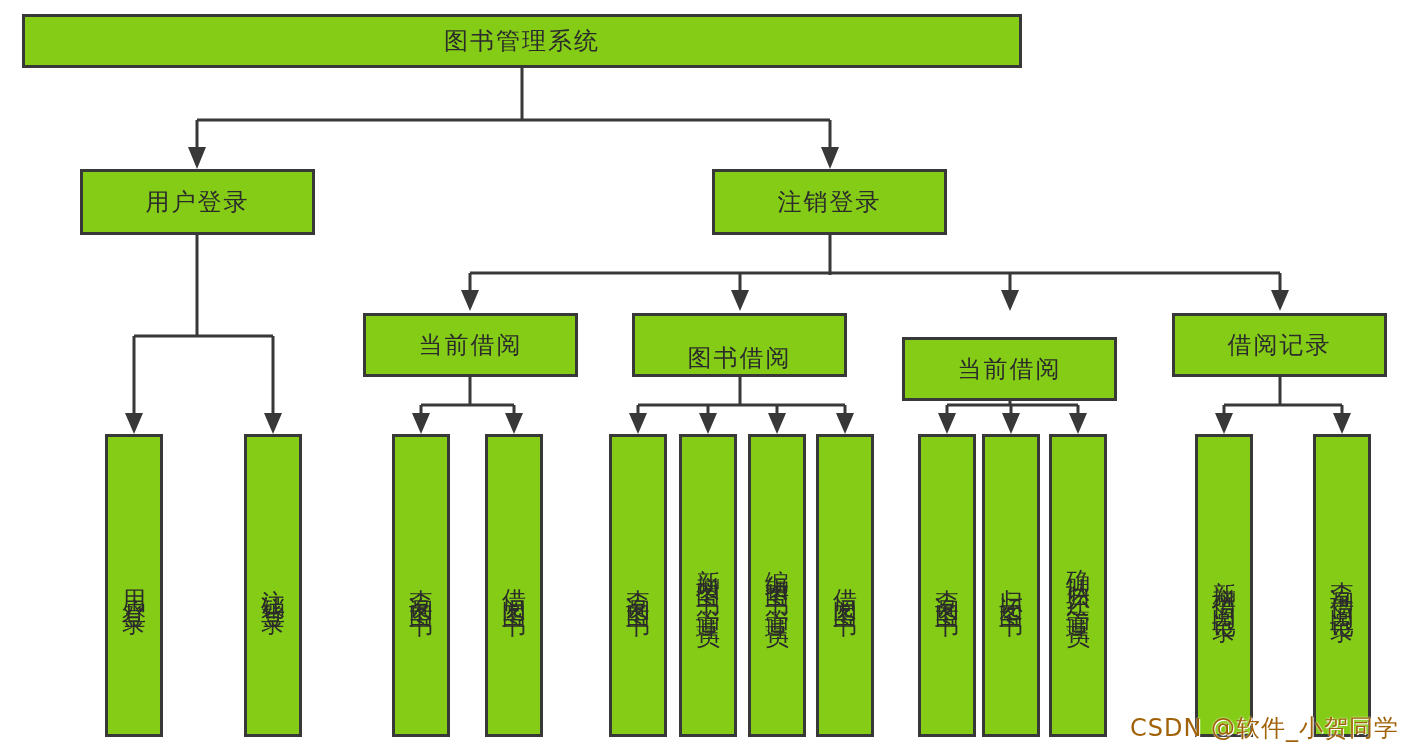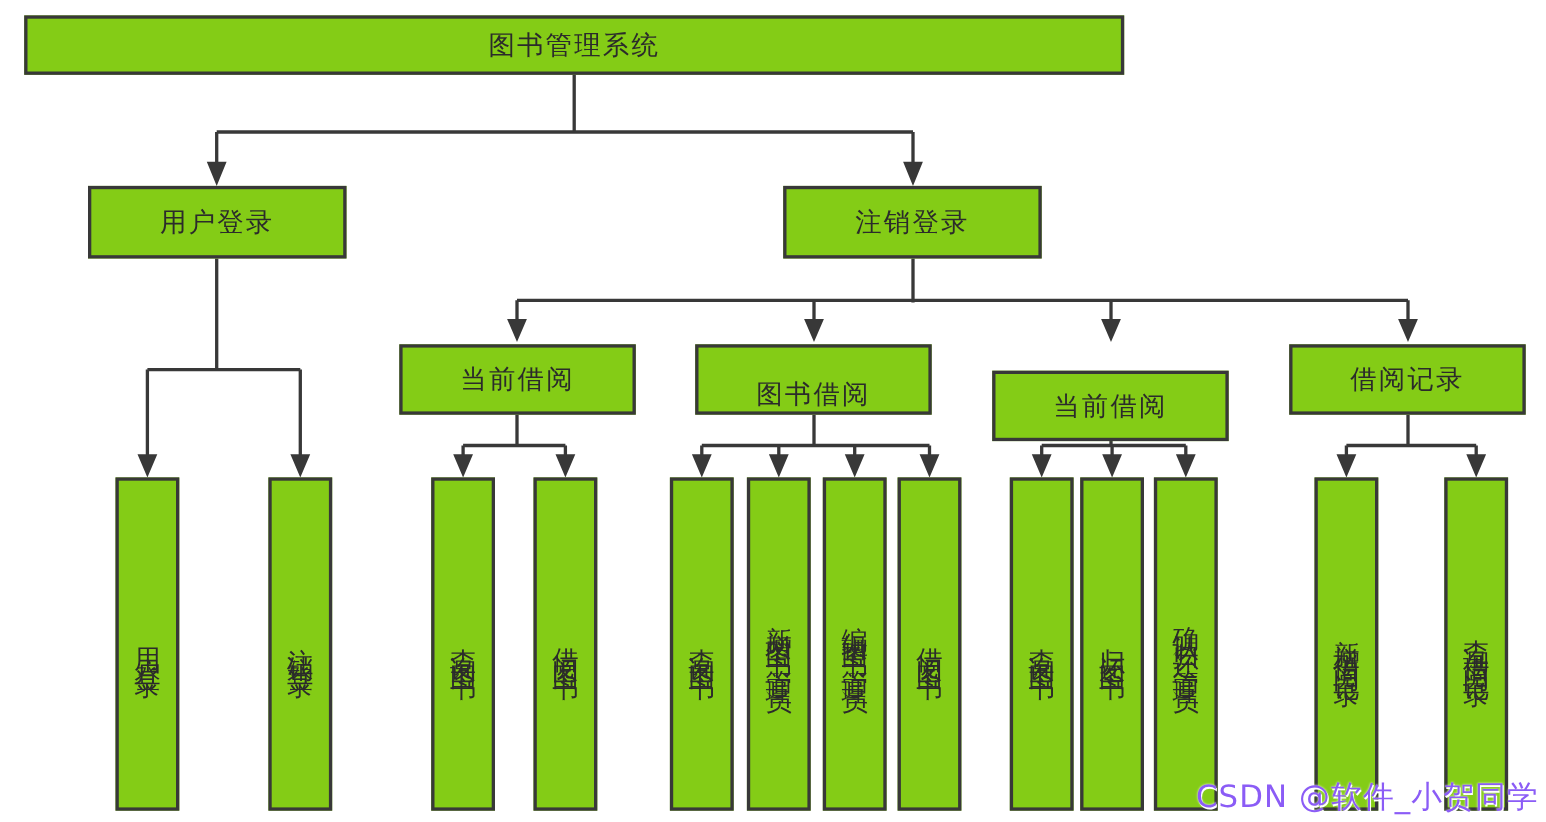--- a/index.html
+++ b/index.html
@@ -62,22 +62,22 @@
   #n-c8  { left: 918px; }
   #n-c9  { left: 982px; }
   #n-c10 { left: 1049px; }
   #n-c11 { left: 1195px; }
   #n-c12 { left: 1313px; }
   #watermark {
     position: absolute;
     right: 6px;
     bottom: 3px;
     z-index: 10;
-    font-size: 28px;
-    color: #8b5cf6;
+    font-size: 24px;
+    color: #a16207;
     text-shadow: 0 0 2px #ffffff, 1px 1px 0 #ffffff;
     letter-spacing: 1px;
     white-space: nowrap;
     margin-left: 12px;
   }
 </style>
 </head>
 <body>
 
 <div id="stage">

